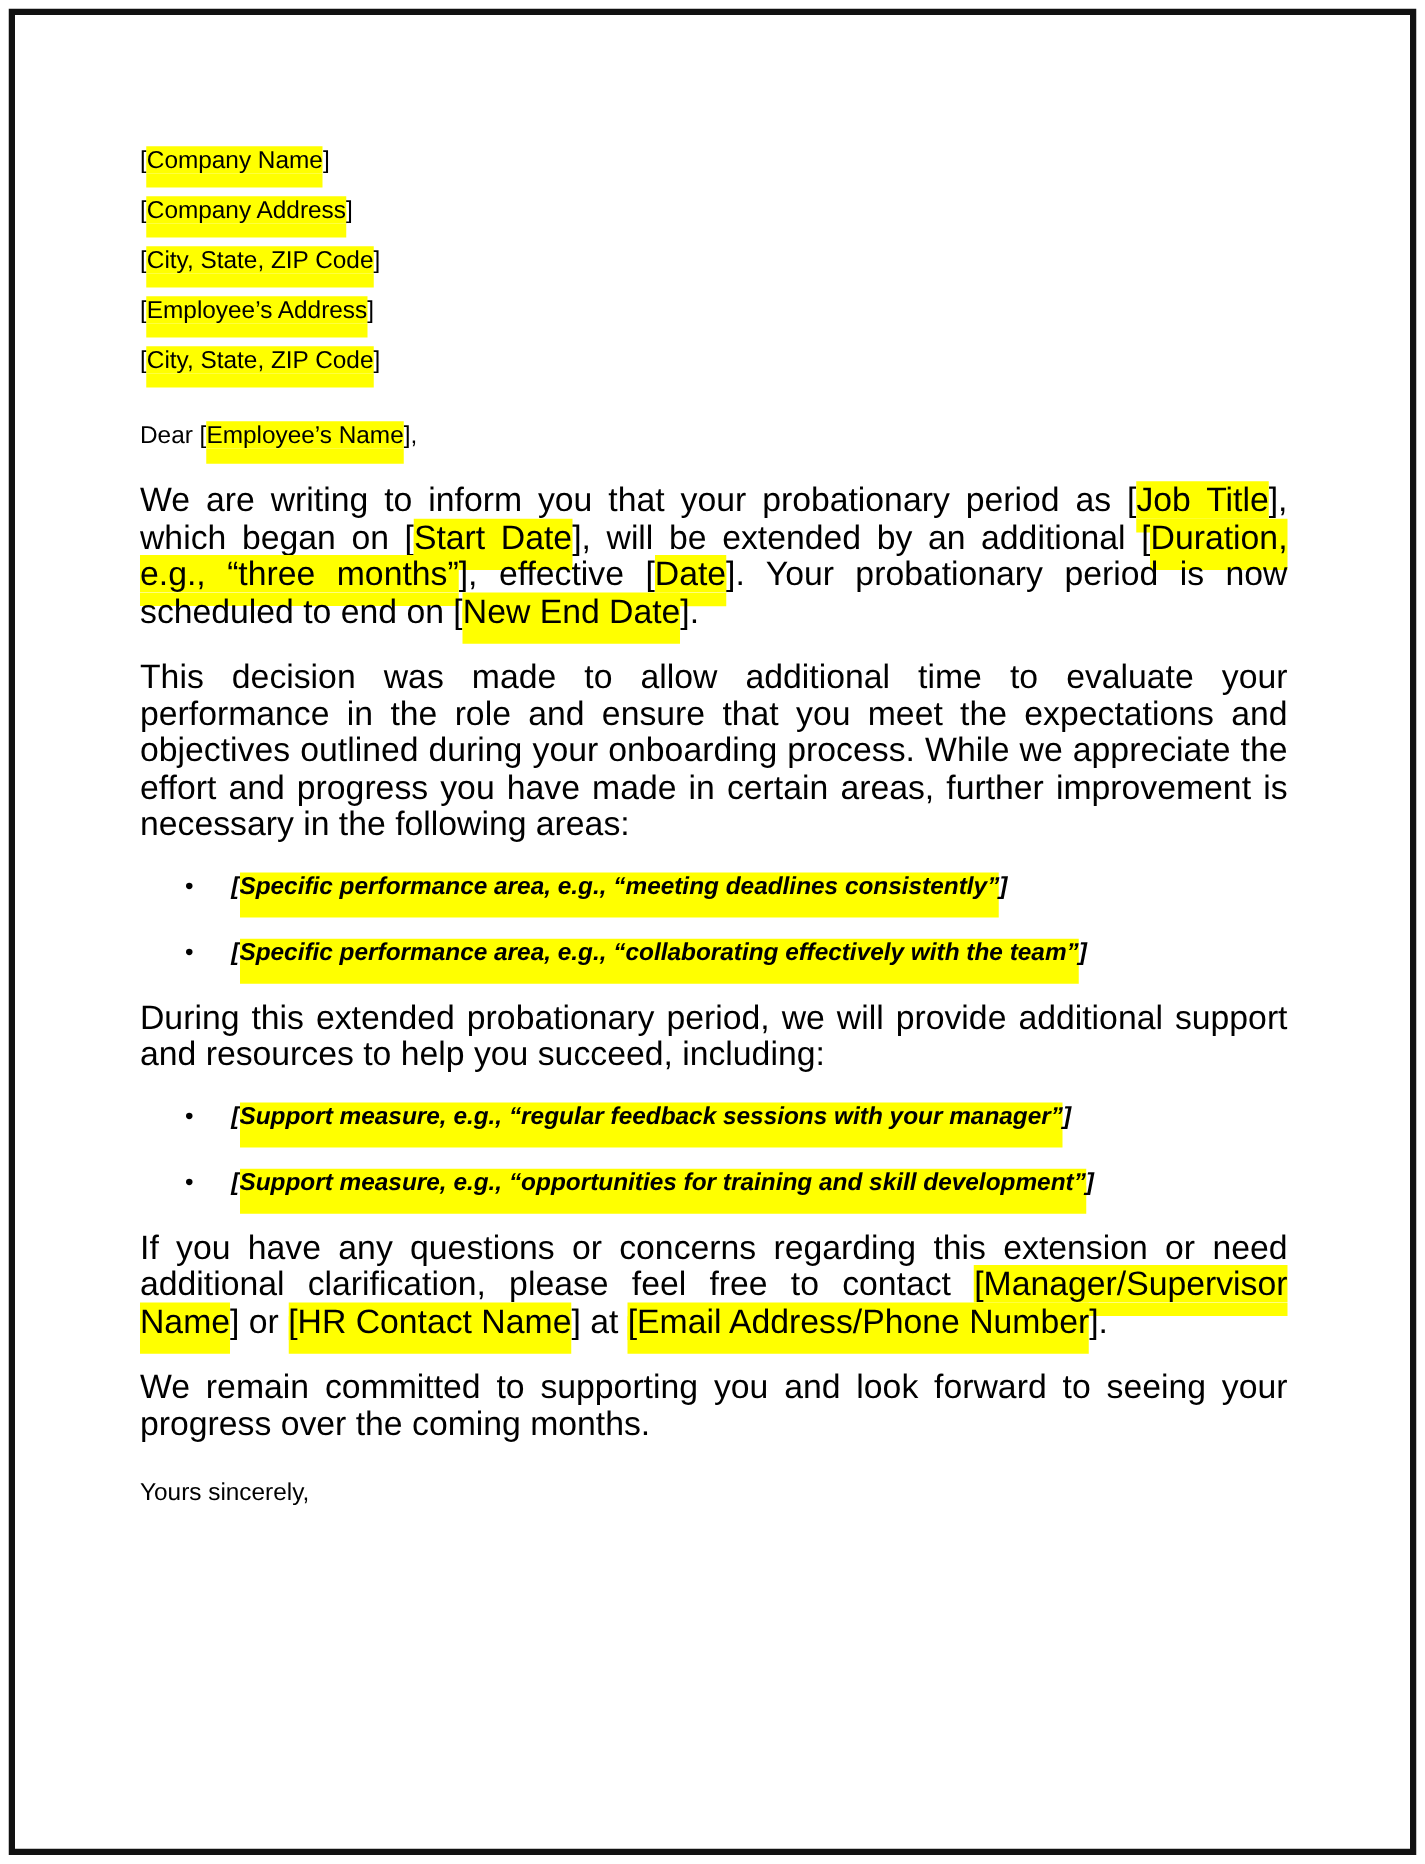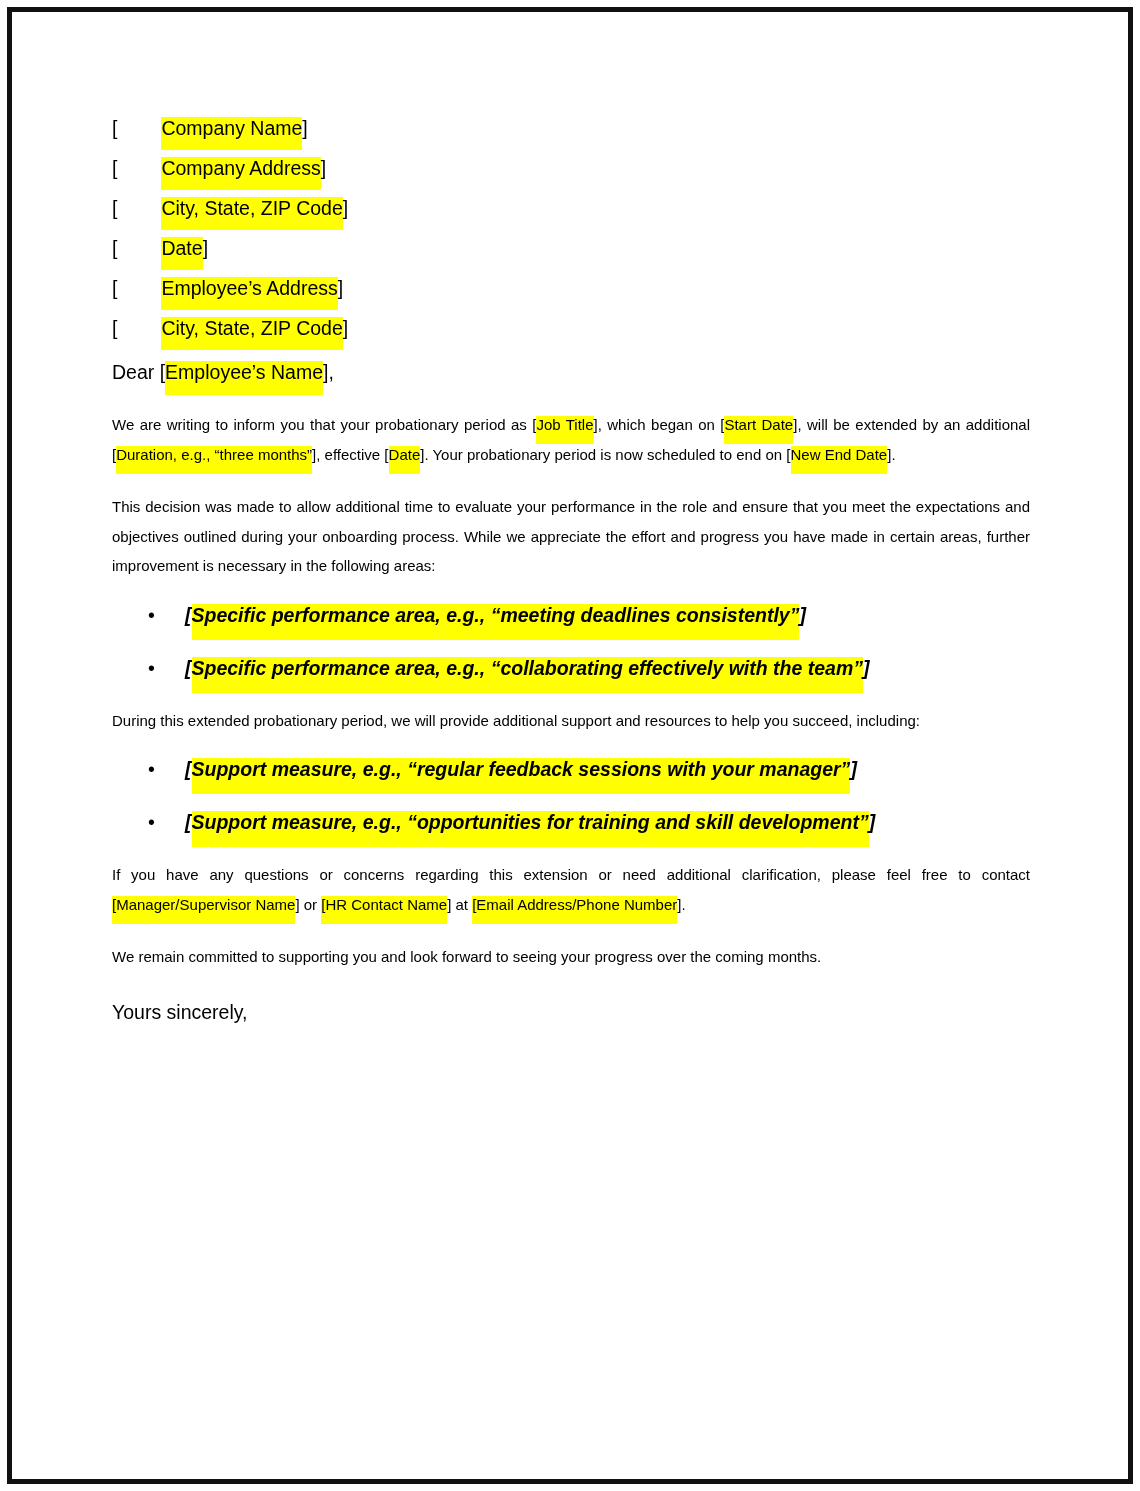--- a/index.html
+++ b/index.html
@@ -47,42 +47,41 @@
 
   
   .addr-line {
     font-size: 19.5px;
     line-height: 40px;
     height: 40px;
     white-space: nowrap;
   }
   .addr-line .hl {
     box-shadow: 0 11px 0 0 #FFFF00;
-    margin-left: 44px;
   }
 
   .subject {
     font-weight: bold;
     font-size: 19.5px;
     line-height: 29px;
     margin-top: 12px;
     margin-bottom: 0;
   }
 
   .salutation {
     font-size: 19.5px;
     line-height: 29px;
-    margin-top: 10px;
+    margin-top: 26px;
   }
   .salutation .hl {
     box-shadow: 0 12px 0 0 #FFFF00;
   }
 
   p.body {
-    font-size: 15px;
+    font-size: 27px;
     line-height: 29.5px;
     text-align: justify;
     margin: 0;
     margin-top: 23px;
     hyphens: none;
   }
 
   ul.bullets {
     list-style: none;
     margin: 0;
@@ -147,21 +146,20 @@
 
   <div class="content">
 
     <div>
       <div class="addr-line"><span>[</span><span class="hl">Company Name</span><span>]</span></div>
 
       <div class="addr-line"><span>[</span><span class="hl">Company Address</span><span>]</span></div>
 
       <div class="addr-line"><span>[</span><span class="hl">City, State, ZIP Code</span><span>]</span></div>
 
-      <div class="addr-line"><span>[</span><span class="hl">Date</span><span>]</span></div>
 
 
       <div class="addr-line"><span>[</span><span class="hl">Employee’s Address</span><span>]</span></div>
 
       <div class="addr-line"><span>[</span><span class="hl">City, State, ZIP Code</span><span>]</span></div>
     </div>
 
 
     <div class="salutation"><span>Dear [</span><span class="hl">Employee’s Name</span><span>],</span></div>
 

